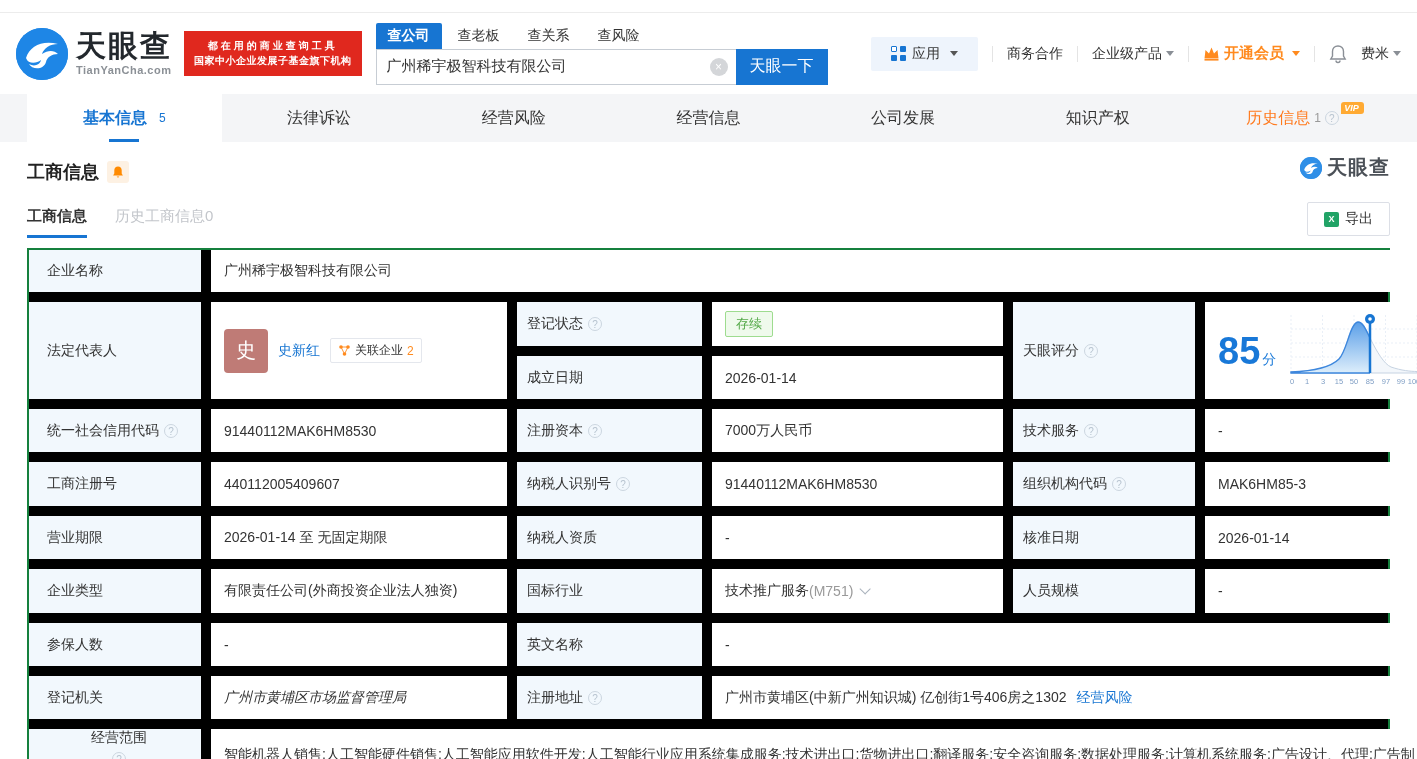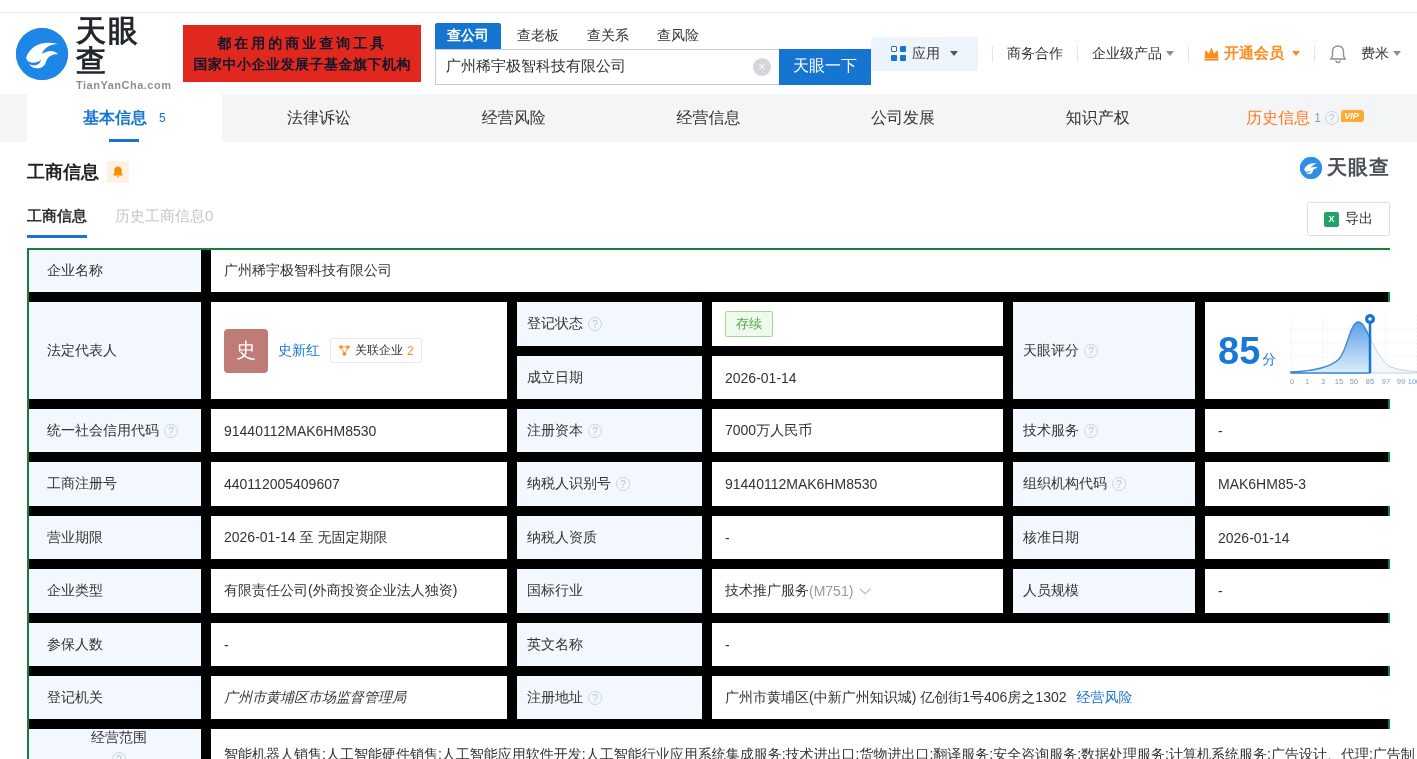--- a/index.html
+++ b/index.html
@@ -8,22 +8,22 @@
 
   
   .topline { height:13px; border-bottom:1px solid #ececec; background:#fff; }
   .header { height:81px; display:flex; align-items:center; padding:0 16px; background:#fff; }
   .logo-wrap { display:flex; align-items:center; gap:8px; }
   .logo-circle { width:52px; height:52px; border-radius:50%; background:#1e86e6; position:relative; flex:0 0 auto; }
   .logo-circle svg { position:absolute; left:0; top:0; }
   .logo-texts { display:flex; flex-direction:column; line-height:1; }
   .logo-cn { font-size:30px; font-weight:bold; color:#23282d; letter-spacing:2px; }
   .logo-en { font-size:11px; font-weight:bold; color:#8b9096; margin-top:4px; letter-spacing:.5px; }
-  .red-banner { margin-left:12px; background:#e0281e; color:#0f172a; padding:8px 10px; line-height:1.45;
-    font-size:14px; font-weight:bold; text-align:center; white-space:nowrap; }
+  .red-banner { margin-left:12px; background:#e0281e; color:#ffffff; padding:8px 10px; line-height:1.45;
+    font-size:10px; font-weight:bold; text-align:center; white-space:nowrap; }
   .red-banner .l1 { letter-spacing:3px; }
   .red-banner .l2 { letter-spacing:0.5px; }
 
   .search-block { margin-left:14px; width:452px; }
   .search-tabs { display:flex; align-items:flex-end; gap:4px; height:26px; }
   .search-tab { padding:4px 12px; font-size:14px; color:#333; cursor:pointer; }
   .search-tab.active { background:#1775d2; color:#fff; border-radius:2px 2px 0 0; font-weight:bold; }
   .search-row { display:flex; }
   .search-input-wrap { position:relative; flex:1; }
   .search-input { width:100%; height:36px; border:1px solid #c7cdd4; border-right:none; padding:0 34px 0 10px;
@@ -50,21 +50,21 @@
   
   .page-tabs { height:48px; background:#f4f5f7; display:flex; padding:0 27px; }
   .page-tab { width:194.7px; display:flex; align-items:center; justify-content:center; font-size:16px;
     color:#333; cursor:pointer; position:relative; gap:4px; }
   .page-tab.active { background:#fff; color:#1775d2; font-weight:bold;gap:12px; }
   .page-tab.active .indicator { position:absolute; bottom:0; left:50%; transform:translateX(-50%);
     width:30px; height:3px; background:#1775d2; }
   .tab-count { font-size:12px; color:#1775d2; font-weight:normal; }
   .tab-count.gray { color:#999; }
   .page-tab.orange { color:#ff7a1e; }
-  .vip-badge { position:absolute; top:16px; right:26px; background:#ffaa33; color:#fff; font-size:9px;
+  .vip-badge { position:absolute; top:8px; right:26px; background:#ffaa33; color:#fff; font-size:9px;
     font-weight:bold; font-style:italic; padding:1px 5px 1px 3px; border-radius:3px 3px 3px 0; }
 
   
   .section { padding:18px 27px 0 27px; position:relative; }
   .sec-title-row { display:flex; align-items:center; gap:8px; }
   .sec-title { font-size:18px; font-weight:bold; color:#222; }
   .notice-bell { width:22px; height:22px; background:#fdf1e3; border-radius:3px; display:flex;
     align-items:center; justify-content:center; cursor:pointer; }
   .watermark { position:absolute; right:27px; top:12px; display:flex; align-items:center; gap:5px; opacity:.92; }
   .watermark .wm-circle { width:22px; height:22px; border-radius:50%; background:#1e86e6; position:relative; }

